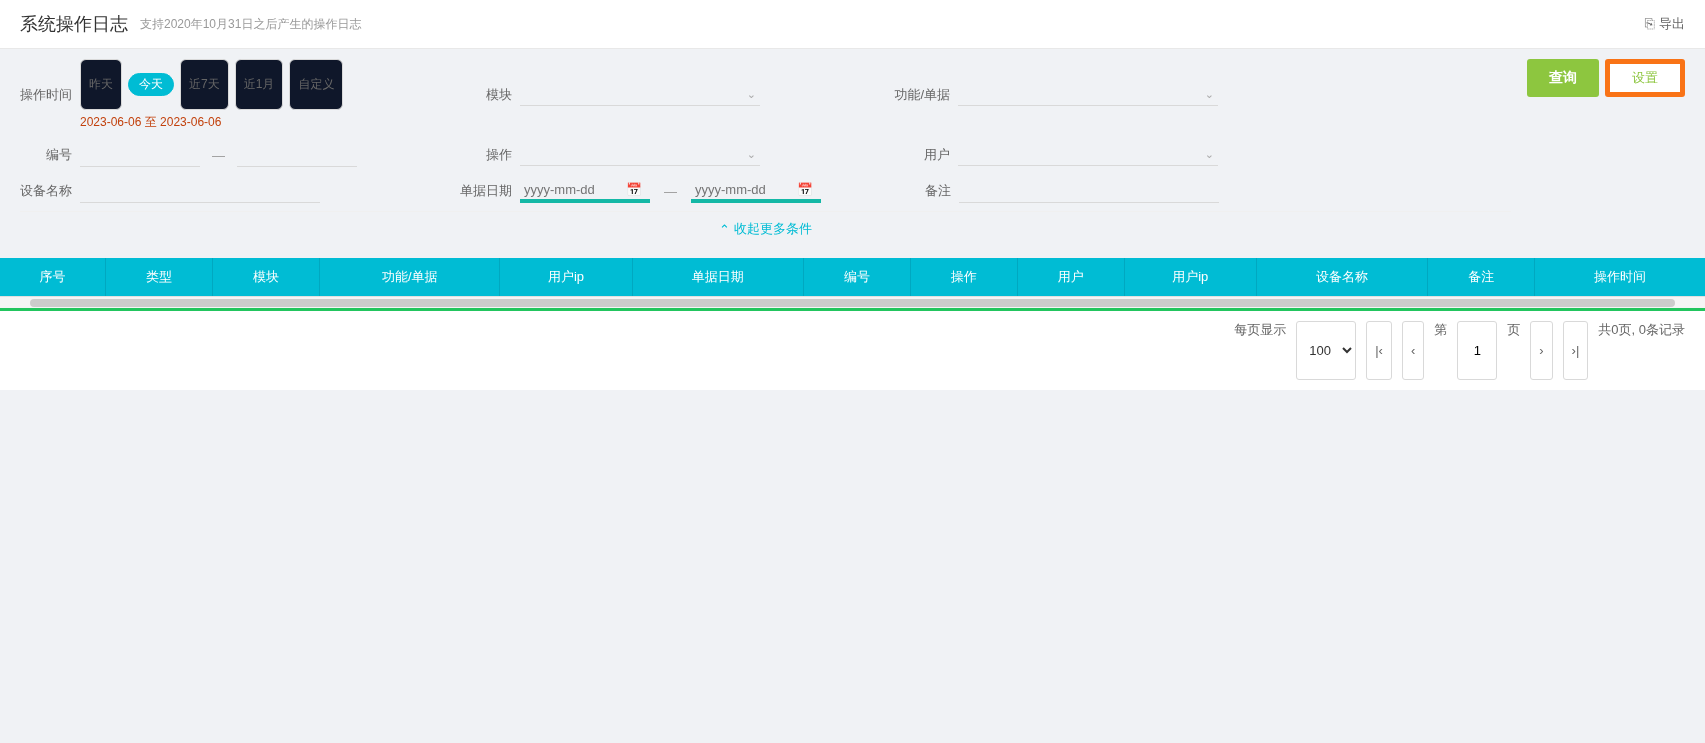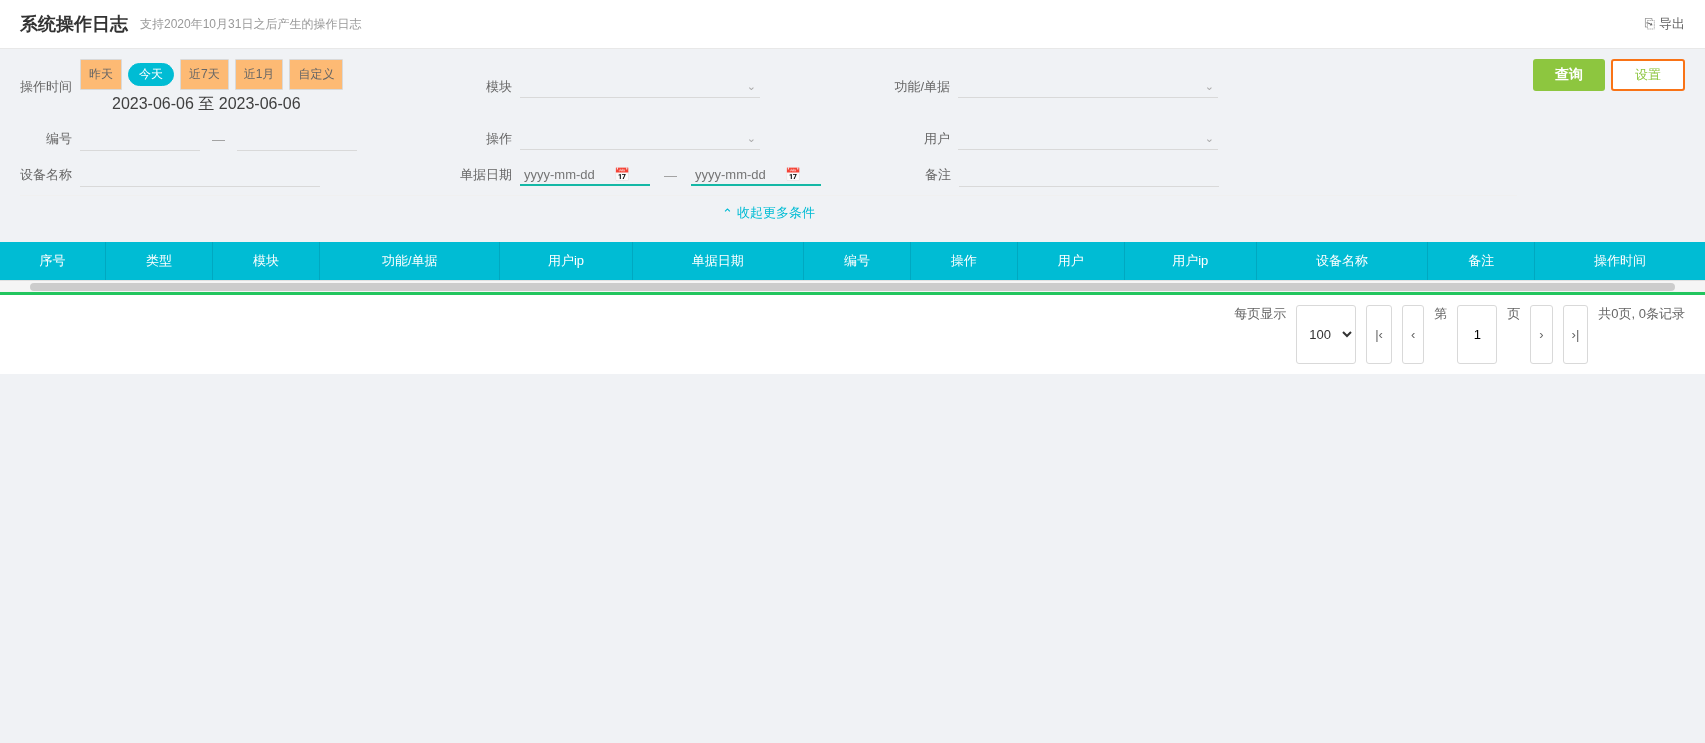--- a/index.html
+++ b/index.html
@@ -19,21 +19,21 @@
       justify-content: space-between;
       border-bottom: 1px solid #e8e8e8;
     }
     .page-header-left {
       display: flex;
       align-items: center;
       gap: 12px;
     }
     .page-title {
       font-size: 18px;
-      font-weight: bold;
+      font-weight: normal;
       color: #333;
     }
     .page-subtitle {
       font-size: 12px;
       color: #999;
     }
     .export-btn {
       display: flex;
       align-items: center;
       gap: 4px;
@@ -59,39 +59,38 @@
       display: flex;
       flex-direction: column;
       gap: 4px;
     }
     .time-btns {
       display: flex;
       align-items: center;
       gap: 6px;
     }
     .time-btn {
-      padding: 6px 8px;
+      padding: 16px 8px;
       border: 1px solid #d9d9d9;
-      background: #fdba74;
-      border-radius: 1px;
+      background: #0f172a;
+      border-radius: 6px;
       cursor: pointer;
       font-size: 12px;
       color: #666;
     }
     .time-btn.active {
       background: #00bcd4;
       color: #fff;
       border-color: #00bcd4;
       border-radius: 50px;
       padding: 2px 10px;
     }
     .time-range-text {
-      font-size: 16px;
-      color: #404040;
-      margin-left: 32px;
+      font-size: 12px;
+      color: #c2410c;
     }
     .dropdown-arrow {
       color: #aaa;
       font-size: 11px;
     }
 
     
     .range-dash {
       margin: 0 6px;
       color: #999;
@@ -110,21 +109,21 @@
       border: none;
       border-radius: 3px;
       padding: 6px 22px;
       cursor: pointer;
       font-size: 14px;
       font-weight: bold;
     }
     .btn-settings {
       background: #fff;
       color: #8dc63f;
-      border: 2px solid #f97316;
+      border: 5px solid #f97316;
       border-radius: 3px;
       padding: 5px 22px;
       cursor: pointer;
       font-size: 13px;
     }
 
     
     .collapse-bar {
       text-align: center;
       padding: 8px 0 4px;
@@ -136,23 +135,23 @@
       justify-content: center;
       gap: 4px;
       border-top: 1px solid #f0f0f0;
       margin-top: 8px;
     }
 
     
     .date-input-wrap {
       display: flex;
       align-items: flex-start;
-      border-bottom: 2px solid #14b8a6;
+      border-bottom: 4px solid #14b8a6;
       padding: 2px 4px;
-      gap: 0;
+      gap: 12px;
       flex: 1;
     }
     .date-input {
       border: none;
       outline: none;
       font-size: 13px;
       color: #ccc;
       background: transparent;
       width: 90px;
     }

